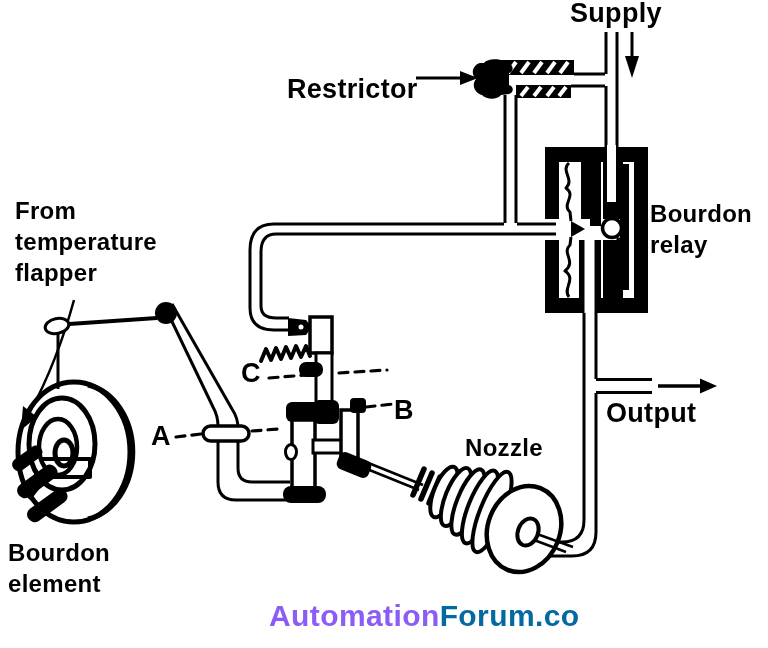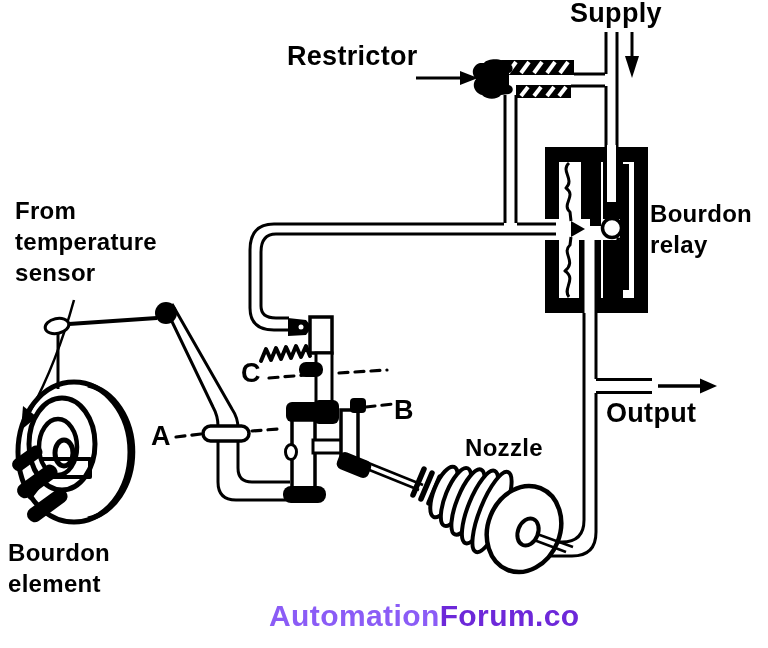--- a/index.html
+++ b/index.html
@@ -182,44 +182,44 @@
     <path class="dash" d="M366,407 L393,404"></path>
   </g>
   <g>
     <path class="dash" d="M269,378 L306,375"></path>
     <path class="dash" d="M339,373 L387,370"></path>
   </g>
 </svg>
 
   <div class="lbl" style="left:570px;top:-2px">Supply</div>
 
-  <div class="lbl" style="left:287px;top:41px">Restrictor</div>
+  <div class="lbl" style="left:287px;top:74px">Restrictor</div>
 
   <div class="lbl small" style="left:650px;top:198px">
     <div>Bourdon</div>
     <div>relay</div>
   </div>
 
 
   <div class="lbl small" style="left:15px;top:195px">
     <div>From</div>
     <div>temperature</div>
-    <div>sensor</div>
+    <div>flapper</div>
   </div>
 
   <div class="lbl" style="left:151px;top:421px">A</div>
   <div class="lbl" style="left:394px;top:395px">B</div>
   <div class="lbl" style="left:241px;top:358px">C</div>
 
   <div class="lbl small" style="left:465px;top:432px">Nozzle</div>
 
   <div class="lbl" style="left:606px;top:398px">Output</div>
 
   <div class="lbl small" style="left:8px;top:537px">
     <div>Bourdon</div>
     <div>element</div>
   </div>
 
   <div class="wm">
-    <span style="color: #8b5cf6;">Automation</span><span style="color: #6d28d9; margin-top: 11px;">Forum.co</span>
+    <span style="color: #8b5cf6;">Automation</span><span style="color: #0369a1; margin-top: 11px;">Forum.co</span>
   </div>
 
 </div>
 
 </body></html>

